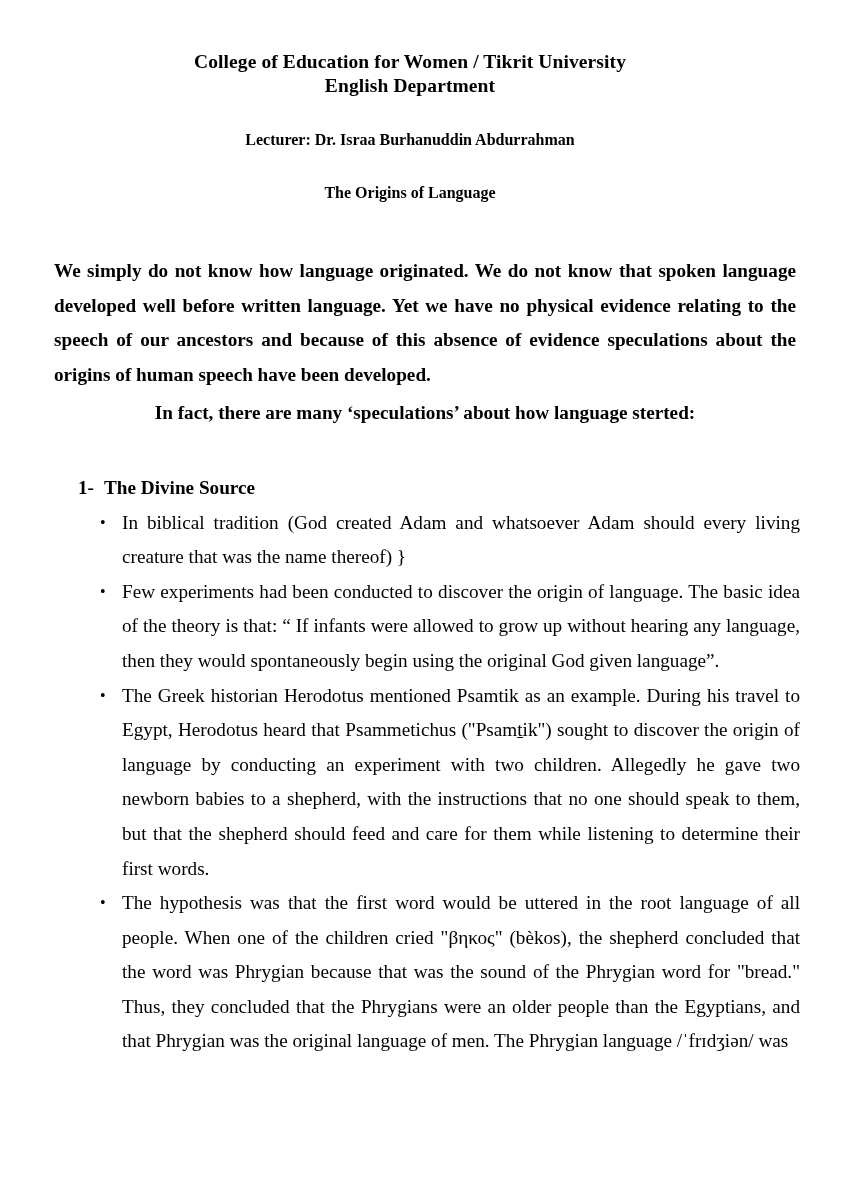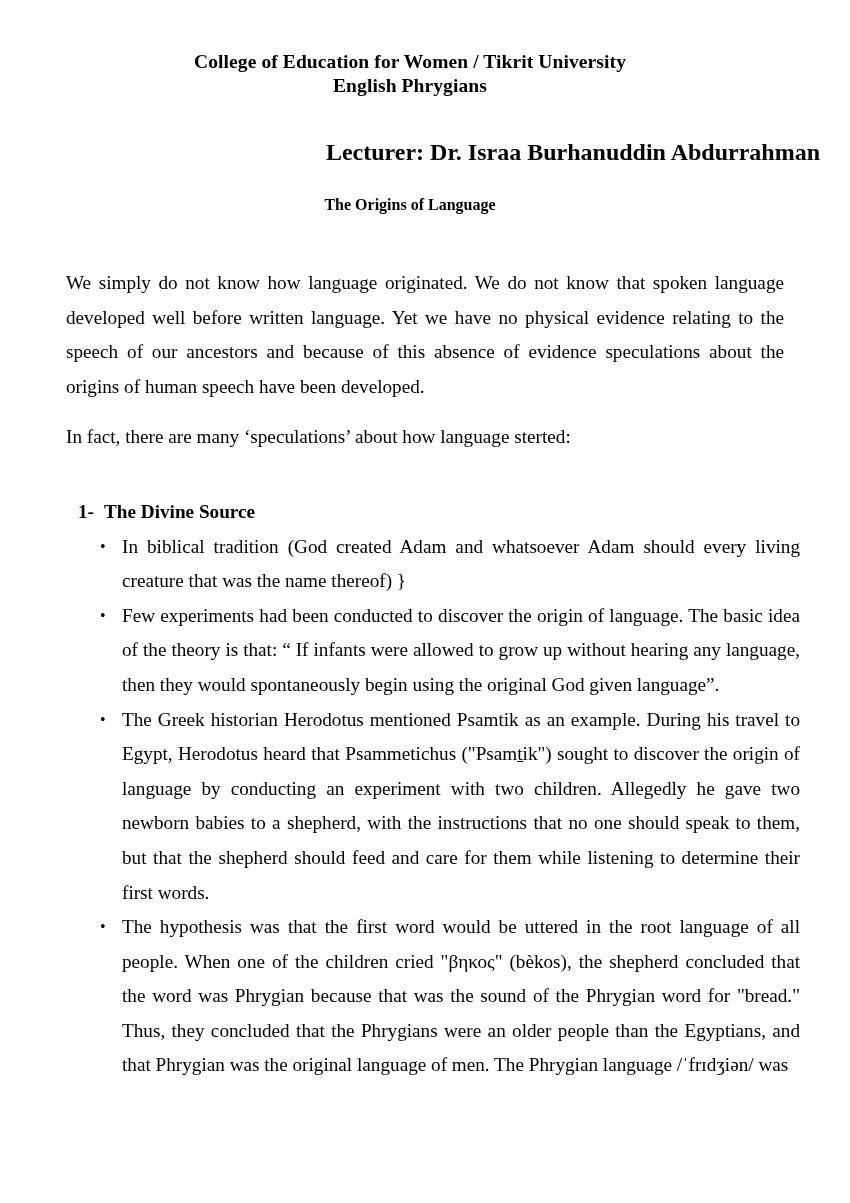--- a/index.html
+++ b/index.html
@@ -30,50 +30,51 @@
     text-align: center;
   }
   .header-line {
     font-weight: bold;
     font-size: 19.5px;
     line-height: 24px;
     letter-spacing: 0.1px;
   }
   .lecturer {
     font-weight: bold;
-    font-size: 24px;
+    font-size: 16px;
     line-height: 24px;
-    text-align: right;
-    margin-top: 42px;
+    text-align: center;
+    margin-top: 30px;
   }
   .doc-title {
     font-weight: bold;
     font-size: 16px;
     line-height: 26px;
     text-align: center;
     margin-top: 28px;
   }
 
   
   .body-area {
     margin: 0 50px 0 50px;
     width: 750px;
   }
   .para {
     font-size: 19.2px;
     line-height: 34.6px;
     text-align: justify;
     text-justify: inter-word;
-    margin: 16px;
+    margin: 4px;
+    font-weight: bold;
   }
   .para.first {
     margin-top: 48px;
   }
   .para.noindent-justify {
-    text-align: left;
+    text-align: center;
   }
 
   
   .section-heading {
     font-size: 19.2px;
     line-height: 34.6px;
     font-weight: bold;
     margin-top: 40px;
     margin-left: 28px;
     display: flex;
@@ -117,21 +118,21 @@
   }
   b { font-weight: normal; }
 </style>
 </head>
 <body>
 
 <div class="page">
 
   <div class="header">
     <div class="header-line">College of Education for Women / Tikrit University</div>
-    <div class="header-line">English Phrygians</div>
+    <div class="header-line">English Department</div>
     <div class="lecturer">Lecturer: Dr. Israa Burhanuddin Abdurrahman</div>
     <div class="doc-title">The Origins of Language</div>
   </div>
 
   <div class="body-area">
 
     <p class="para first">We simply do not know how language originated. We do not know that spoken language developed well before written language. Yet we have no physical evidence relating to the speech of our ancestors and because of this absence of evidence speculations about the origins of human speech have been developed.</p>
 
     <p class="para noindent-justify">In fact, there are many ‘speculations’ about how language sterted:</p>
 

